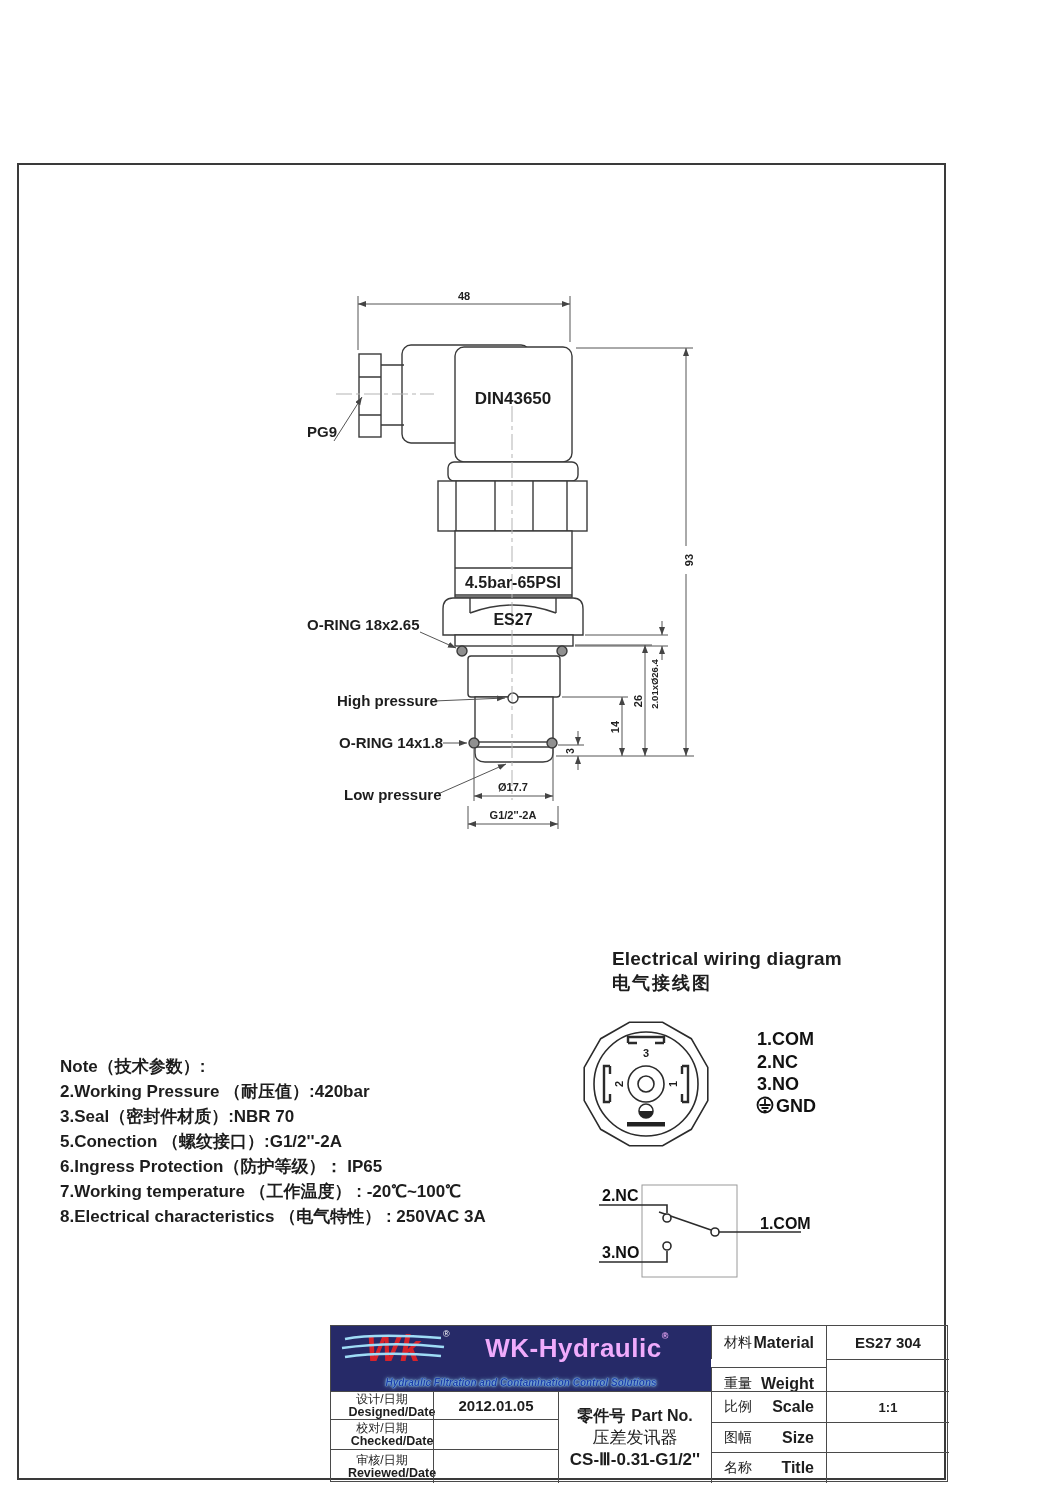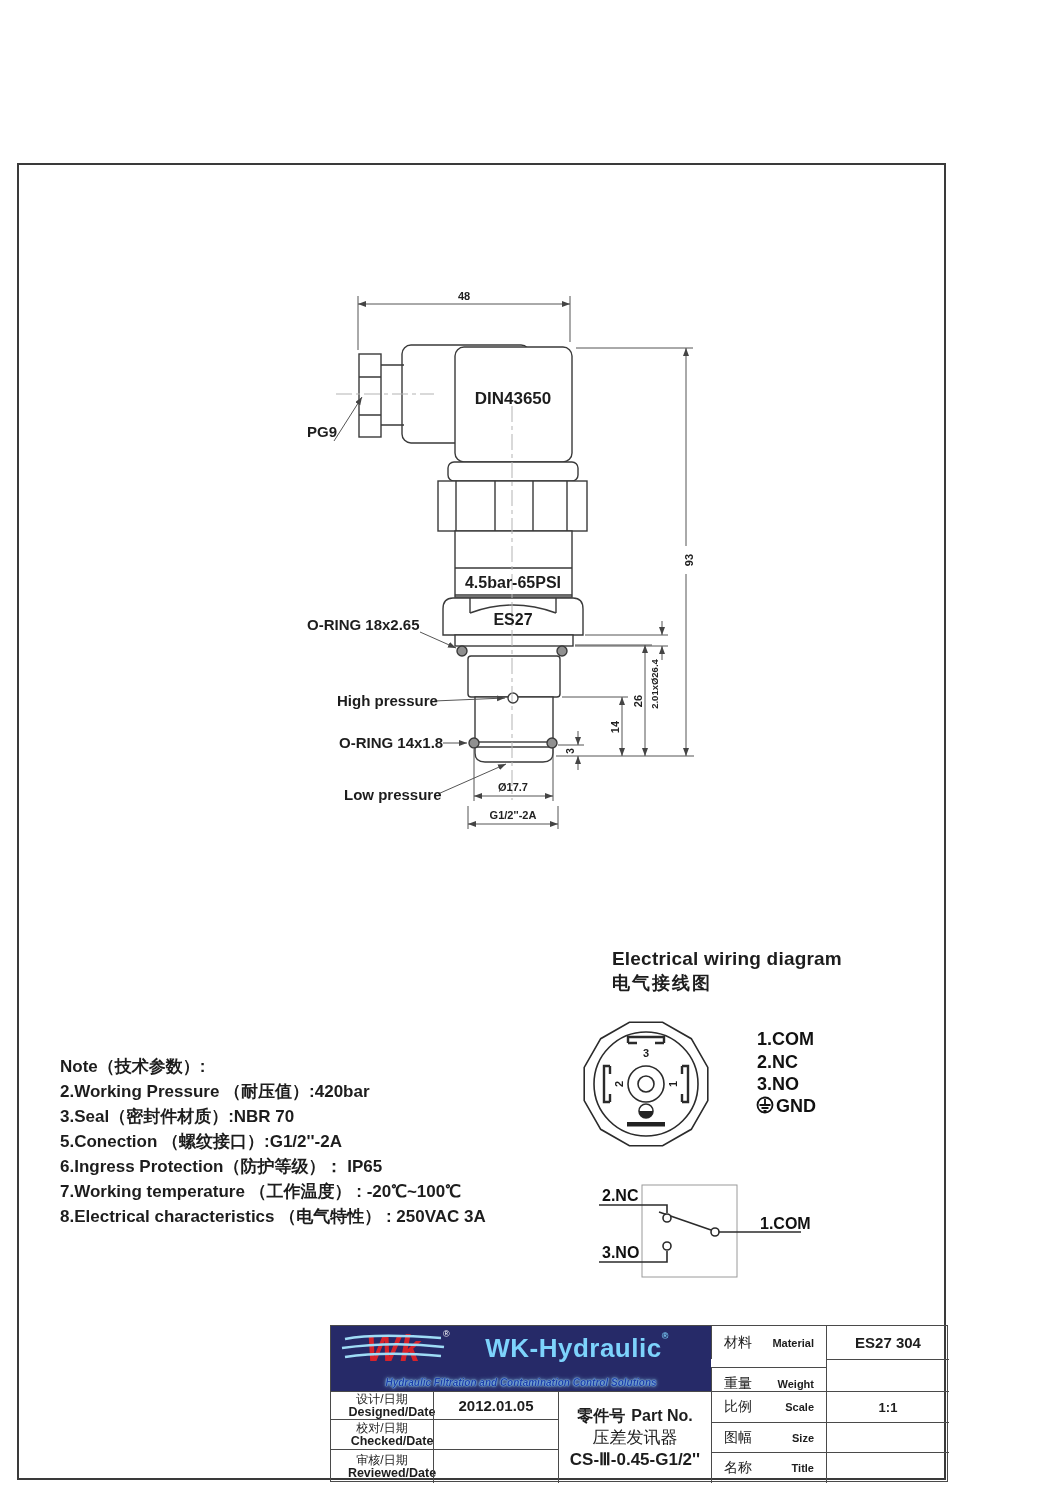--- a/index.html
+++ b/index.html
@@ -16,32 +16,32 @@
   .notes{position:absolute;left:60px;top:1054px;font-size:17px;font-weight:bold;line-height:25px;white-space:nowrap;}
 
   
   .tb{position:absolute;left:330px;top:1325px;width:618px;height:157px;border:1px solid #4a4a4a;box-sizing:border-box;font-size:13px;}
   .tb .cell{position:absolute;box-sizing:border-box;border-left:1px solid #4a4a4a;border-top:1px solid #4a4a4a;
             display:flex;align-items:center;justify-content:center;}
   .tb .noleft{border-left:none;} .tb .notop{border-top:none;}
   .logo{position:absolute;left:0;top:0;width:380px;height:65px;background:#262a68;overflow:hidden;}
   .wkmark{position:absolute;left:10px;top:2px;width:104px;height:40px;}
   .wkreg{position:absolute;left:112px;top:3px;color:#fff;font-size:9px;}
-  .brand{position:absolute;left:118px;right:6px;top:5px;text-align:center;color:#7dd3fc;font-size:26px;font-weight:bold;letter-spacing:.5px;white-space:nowrap;}
+  .brand{position:absolute;left:118px;right:6px;top:5px;text-align:center;color:#f0abfc;font-size:26px;font-weight:bold;letter-spacing:.5px;white-space:nowrap;}
   .brand sup{font-size:9px;vertical-align:18px;}
   .tagline{position:absolute;left:2px;right:2px;bottom:3px;text-align:center;font-size:10px;font-weight:bold;font-style:italic;
            color:#1d3faa;text-shadow:0 0 2px #8fd4f8,0 0 4px #8fd4f8,0 0 1px #d8f2ff;white-space:nowrap;}
   .lab2{display:flex;flex-direction:column;align-items:center;line-height:13px;}
   .lab2 .zh{font-size:12px;} .lab2 .en{font-size:12.5px;font-weight:bold;padding-left:20px;}
   .val{font-weight:bold;font-size:15px;}
   .partcell{flex-direction:column;line-height:22px;}
   .pl1{font-size:16px;font-weight:bold;} .pl1 .zhp{font-weight:bold;margin-right:6px;}
   .pl2{font-size:17px;} .pl3{font-size:17px;font-weight:bold;}
   .rlab{justify-content:space-between !important;padding:0 12px;}
-  .rlab .zh{font-size:14px;} .rlab .en{font-size:11px;font-weight:bold;}
+  .rlab .zh{font-size:14px;} .rlab .en{font-size:16px;font-weight:bold;}
 </style>
 </head>
 <body>
 
 <div class="page">
   <div class="frame"></div>
 
   <svg class="art" viewBox="0 0 1060 1499">
     <defs>
       <marker id="ae" markerWidth="9" markerHeight="8" refX="8" refY="3" orient="auto" markerUnits="userSpaceOnUse">
@@ -236,21 +236,21 @@
           <span class="en">Reviewed/Date</span>
         </div>
     </div>
     <div class="cell" style="left:102px;top:123px;width:125px;height:34px;">
       <span class="val"></span>
     </div>
 
     <div class="cell partcell" style="left:227px;top:65px;width:153px;height:92px;">
       <div class="pl1"><span class="zhp">零件号</span><span>Part No.</span></div>
       <div class="pl2">压差发讯器</div>
-      <div class="pl3">CS-Ⅲ-0.45-G1/2''</div>
+      <div class="pl3">CS-Ⅲ-0.31-G1/2''</div>
     </div>
 
     <div class="cell rlab notop" style="left:380px;top:0;width:115px;height:33px;">
       <span class="zh">材料</span>
         <span class="en">Material</span>
     </div>
     <div class="cell notop" style="left:495px;top:0;width:123px;height:33px;">
       <span class="val">ES27  304</span>
     </div>
     <div class="cell rlab" style="left:380px;top:33px;width:115px;height:32px;margin-top:8px;">

